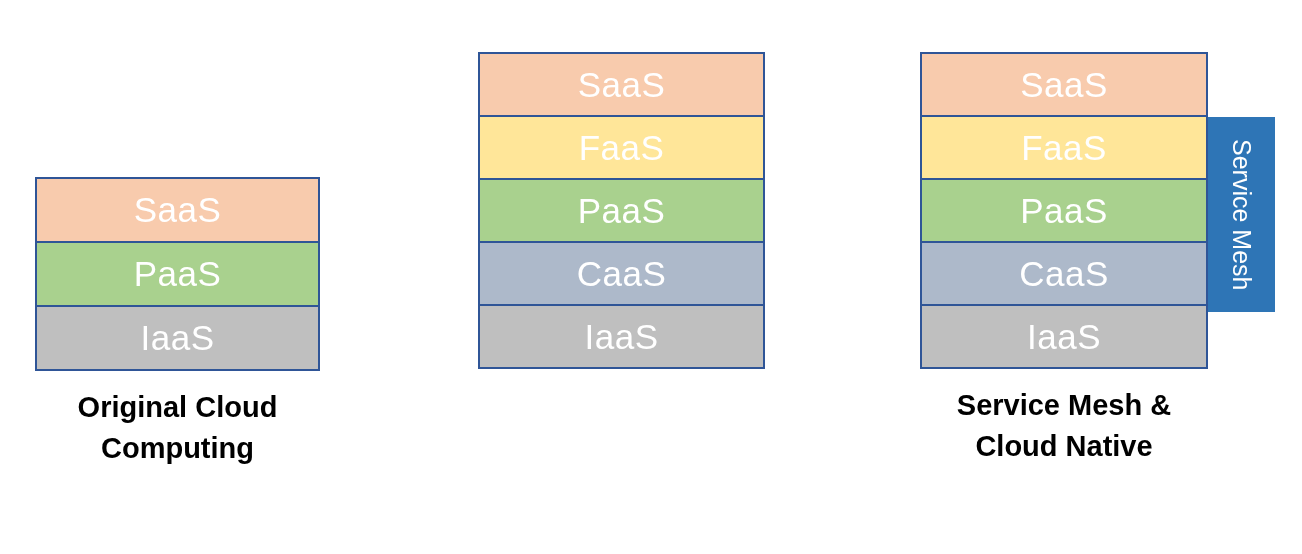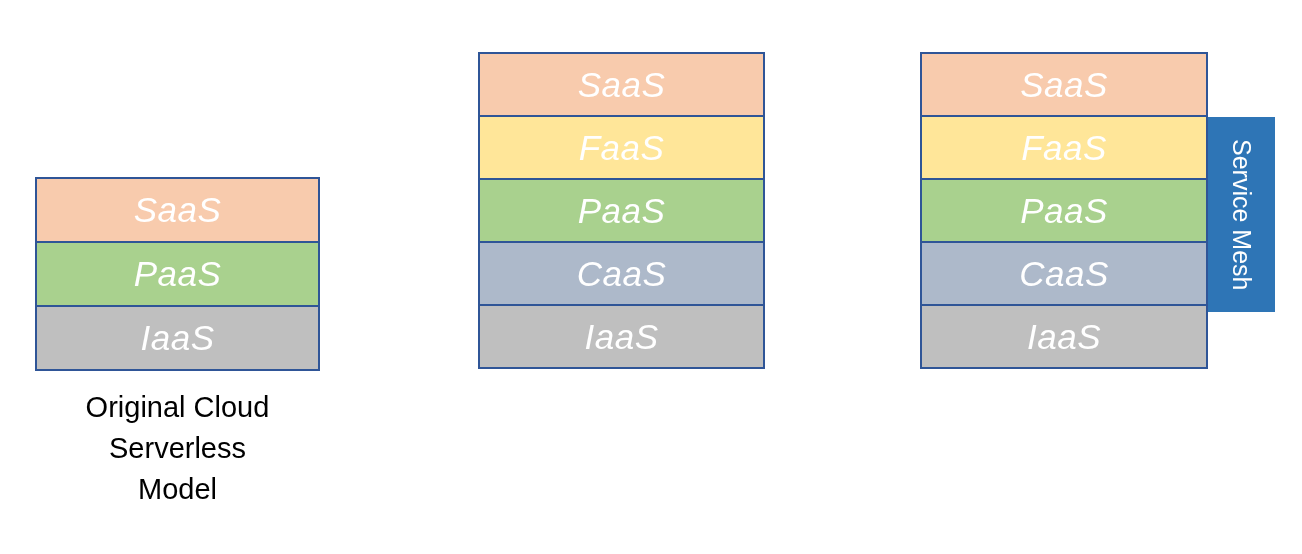--- a/index.html
+++ b/index.html
@@ -9,21 +9,21 @@
   .canvas {
     position: relative;
     width: 1302px;
     height: 554px;
     background: #ffffff;
     overflow: hidden;
   }
 
   .stack { position: absolute; }
 
-  .layers { display: flex; flex-direction: column; font-style: italic; }
+  .layers { display: flex; flex-direction: column; }
 
   .layer {
     border: 2px solid var(--line, #2F5597);
     margin-top: -2px;
     display: flex;
     align-items: center;
     justify-content: center;
   }
   .layer:first-child { margin-top: 0; }
 
@@ -33,21 +33,21 @@
     letter-spacing: 0.5px;
   }
 
   .stack-left  .layer { height: 66px; }
   .stack-mid   .layer { height: 65px; }
   .stack-right .layer { height: 65px; }
 
   .caption {
     margin-top: 16px;
     text-align: center;
-    font-weight: normal;
+    font-weight: bold;
     font-size: 29px;
     line-height: 41px;
     color: #000000;
   }
 
   .service-mesh-bar {
     position: absolute;
     left: 1208px;
     top: 117px;
     width: 67px;
@@ -76,22 +76,21 @@
         </div>
         <div class="layer" style="background: rgb(169, 209, 142);">
           <span class="layer-label">PaaS</span>
         </div>
         <div class="layer" style="background: rgb(191, 191, 191);">
           <span class="layer-label">IaaS</span>
         </div>
       </div>
     <div class="caption">
         <div>Original Cloud</div>
-        <div>Serverless</div>
-        <div>Model</div>
+        <div>Computing</div>
       </div>
   </div>
 
   <div class="stack stack-mid" style="left:478px; top:52px; width:287px;">
     <div class="layers">
         <div class="layer" style="background: rgb(248, 203, 173);">
           <span class="layer-label">SaaS</span>
         </div>
         <div class="layer" style="background: rgb(255, 230, 153);">
           <span class="layer-label">FaaS</span>
@@ -122,20 +121,22 @@
           <span class="layer-label">PaaS</span>
         </div>
         <div class="layer" style="background: rgb(173, 185, 202);">
           <span class="layer-label">CaaS</span>
         </div>
         <div class="layer" style="background: rgb(191, 191, 191);">
           <span class="layer-label">IaaS</span>
         </div>
       </div>
     <div class="caption">
+        <div>Service Mesh &amp;</div>
+        <div>Cloud Native</div>
       </div>
   </div>
 
   <div class="service-mesh-bar" style="background: rgb(46, 117, 182);">
     <span class="sm-label">Service Mesh</span>
   </div>
 
 </div>
 
 </body></html>

